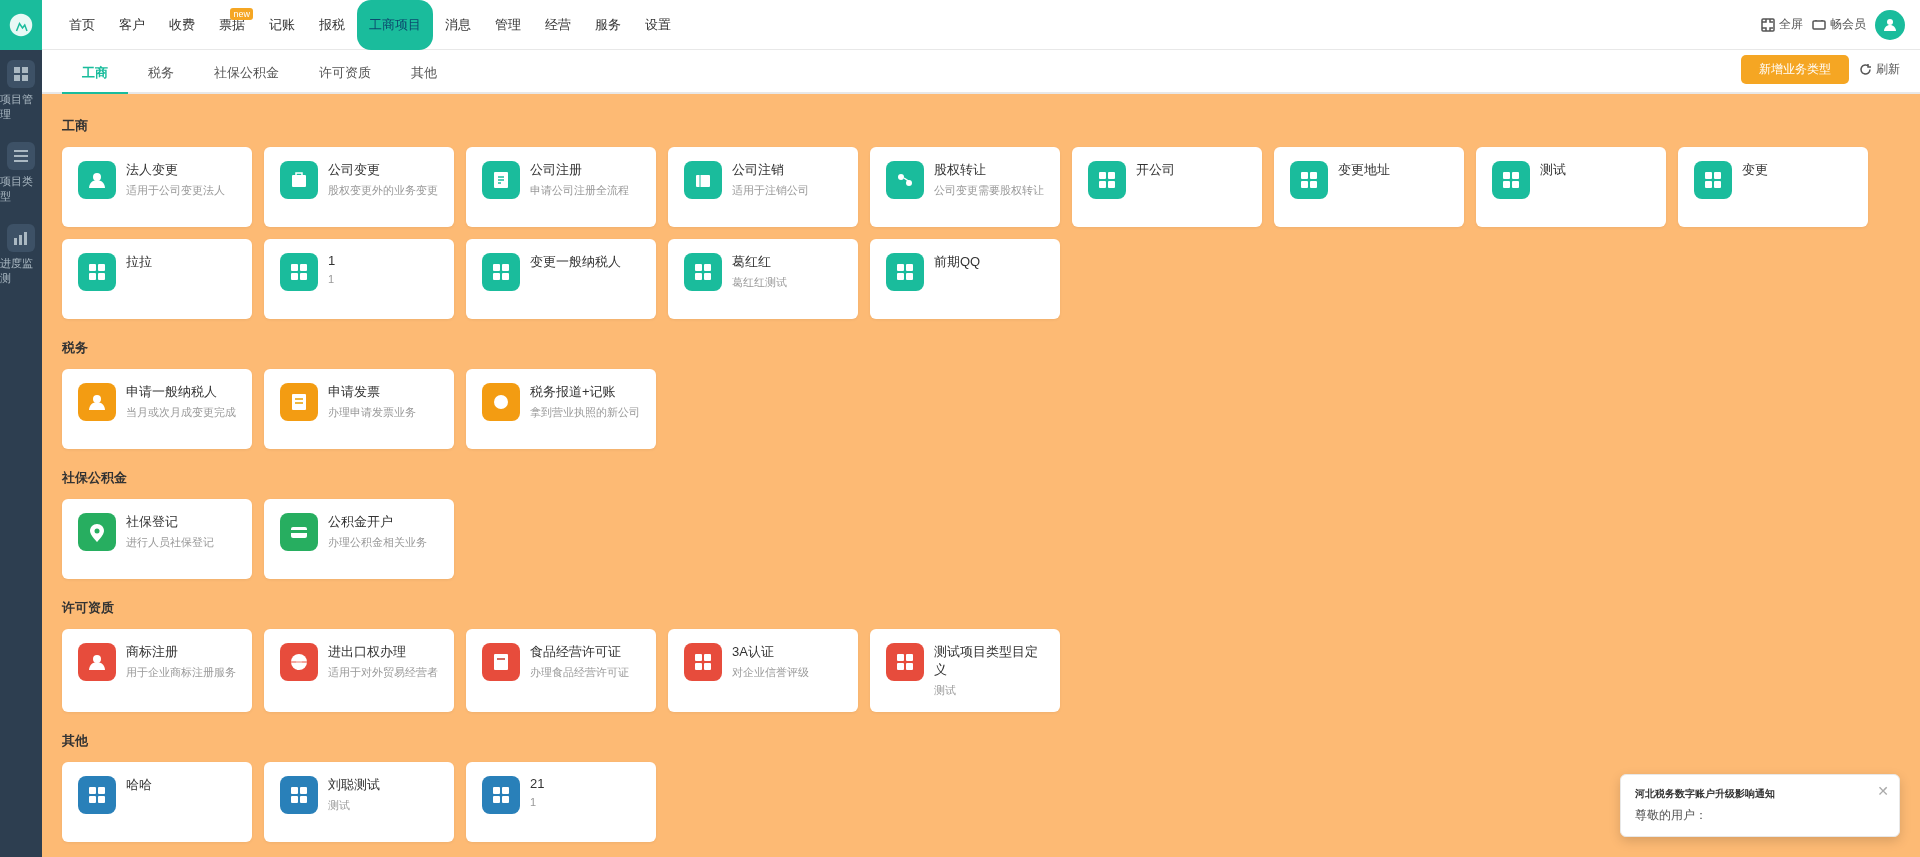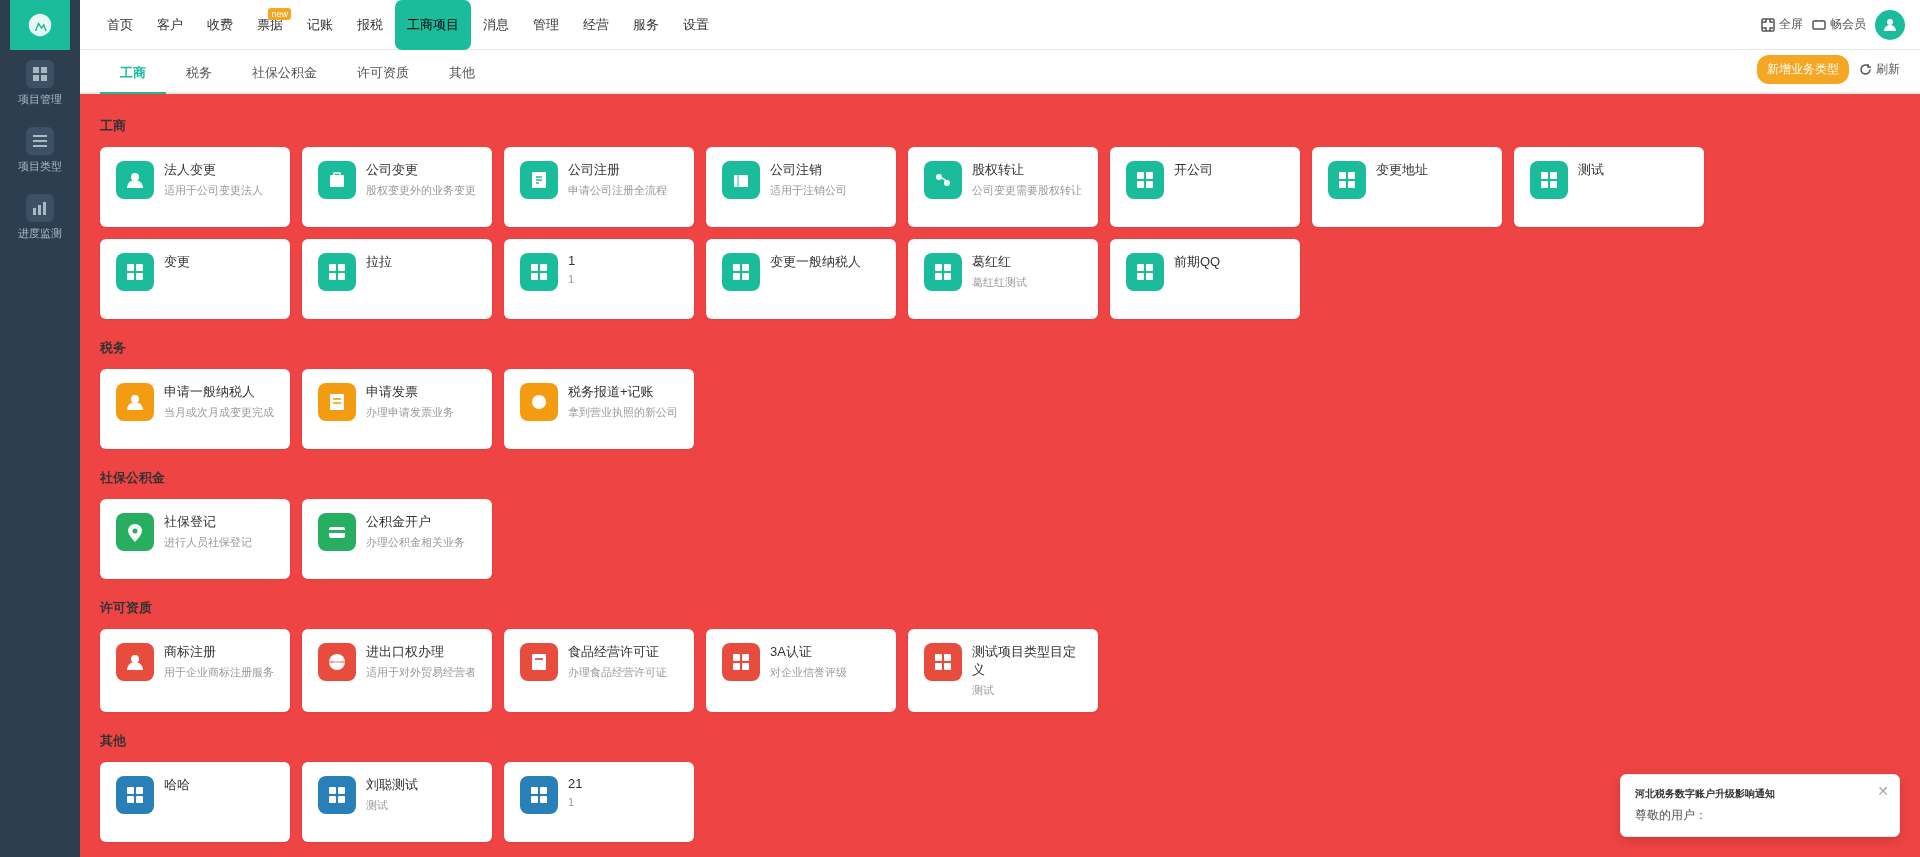--- a/index.html
+++ b/index.html
@@ -1,20 +1,20 @@
 <!DOCTYPE html>
 <html><head>
   <meta charset="utf-8">
   <style>
     * { box-sizing: border-box; margin: 0; padding: 0; }
     body { font-family: "Microsoft YaHei", "PingFang SC", sans-serif; font-size: 13px; background: #f5f5f5; display: flex; height: 857px; overflow: hidden; }
 
     
     .sidebar {
-      width: 80px;
+      width: 42px;
       background: #2d3e50;
       display: flex;
       flex-direction: column;
       align-items: center;
       padding-top: 0;
       flex-shrink: 0;
     }
     .sidebar-logo {
       width: 60px;
       height: 50px;
@@ -67,22 +67,22 @@
       height: 50px;
       display: flex;
       align-items: center;
       cursor: pointer;
       color: #333;
       font-size: 13px;
       position: relative;
     }
     .topnav-item.active {
       background: #1abc9c;
-      color: #000000;
-      border-radius: 7px;
+      color: #0c4a6e;
+      border-radius: 14px;
       font-family: Liberation Serif, serif;
     }
     .badge-new {
       position: absolute;
       top: 8px;
       right: 4px;
       background: #f5a623;
       color: #fff;
       font-size: 9px;
       padding: 1px 3px;
@@ -114,21 +114,21 @@
     .content-body {
       flex: 1;
       display: flex;
       overflow: hidden;
     }
 
     
     .content-panel {
       flex: 1;
       overflow-y: auto;
-      background: #ef4444;
+      background: #fdba74;
     }
 
     
     .tabs-bar {
       background: #fff;
       padding: 0 20px;
       display: flex;
       align-items: flex-end;
       height: 44px;
       border-bottom: 2px solid #e8e8e8;
@@ -152,22 +152,22 @@
     .tabs-right {
       display: flex;
       align-items: center;
       gap: 10px;
       padding-bottom: 8px;
     }
     .btn-primary {
       background: #f5a623;
       color: #fff;
       border: none;
-      padding: 6px 10px;
-      border-radius: 12px;
+      padding: 6px 18px;
+      border-radius: 5px;
       cursor: pointer;
       font-size: 12px;
     }
     .btn-refresh {
       background: transparent;
       border: none;
       cursor: pointer;
       color: #555;
       font-size: 12px;
       display: flex;

